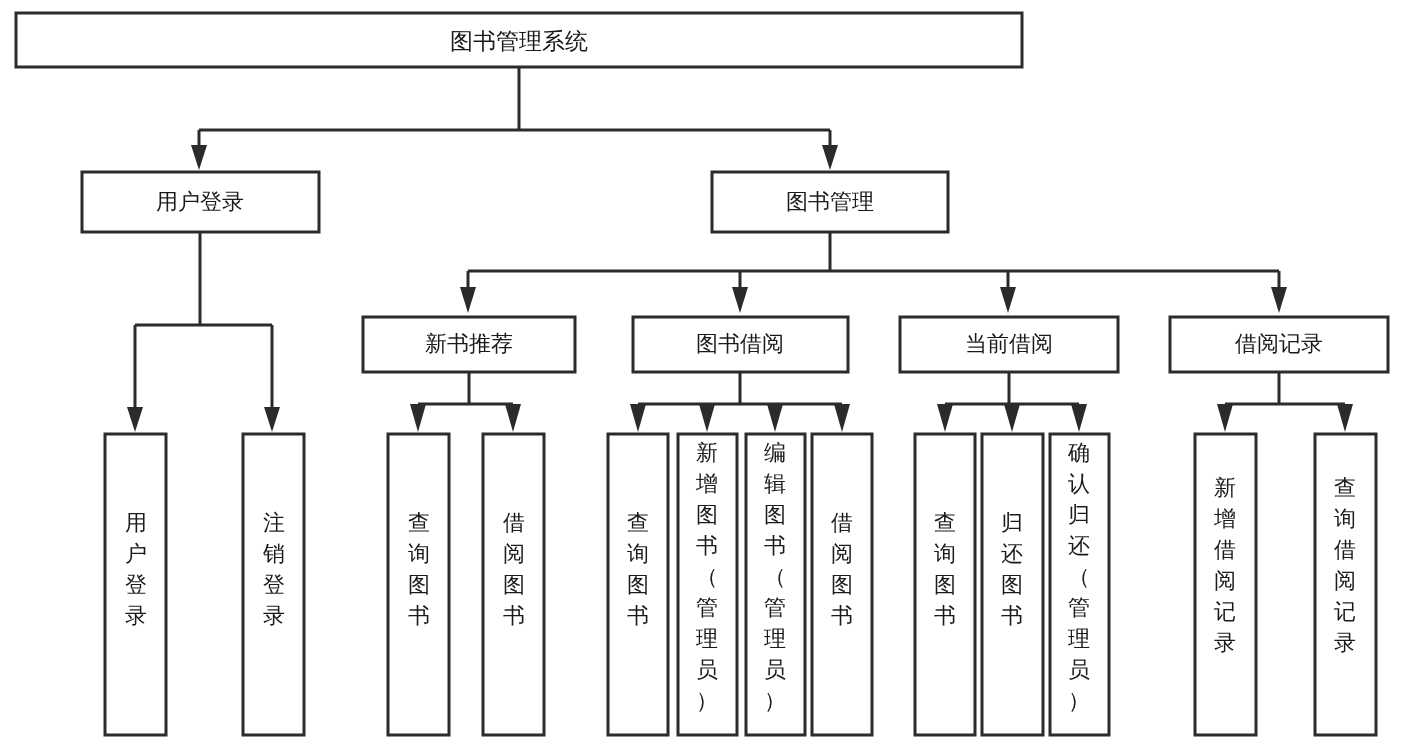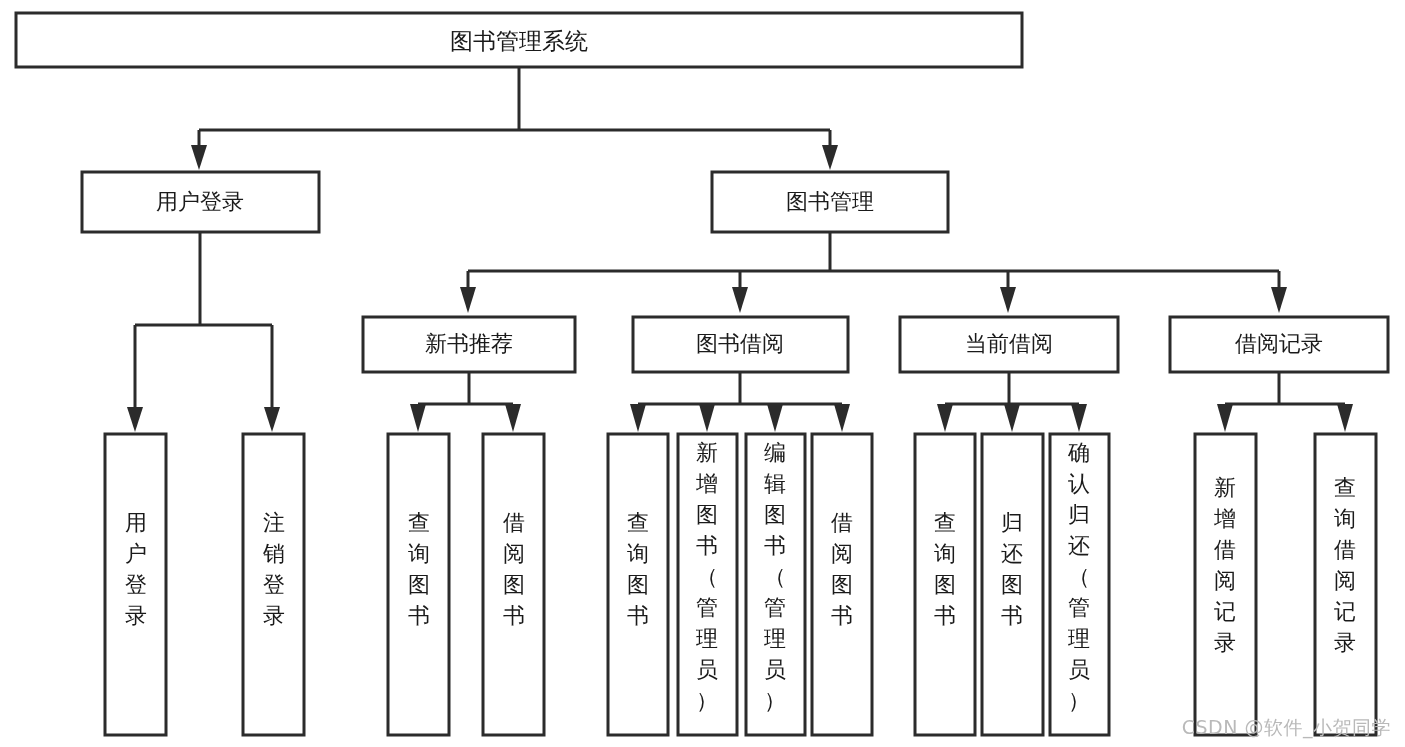--- a/index.html
+++ b/index.html
@@ -246,15 +246,14 @@
       <text class="vlabel" x="1225" y="495"><tspan x="1225" y="495">新</tspan><tspan x="1225" y="526">增</tspan><tspan x="1225" y="557">借</tspan><tspan x="1225" y="588">阅</tspan><tspan x="1225" y="619">记</tspan><tspan x="1225" y="650">录</tspan></text>
     </g>
 
     <g>
       <rect class="node-box" x="1315" y="434" width="61" height="301"></rect>
       <text class="vlabel" x="1345" y="495"><tspan x="1345" y="495">查</tspan><tspan x="1345" y="526">询</tspan><tspan x="1345" y="557">借</tspan><tspan x="1345" y="588">阅</tspan><tspan x="1345" y="619">记</tspan><tspan x="1345" y="650">录</tspan></text>
     </g>
 
   </svg>
 
-  <div class="watermark">CSDN @软件_小贺同学</div>
 
 </div>
 
 </body></html>

